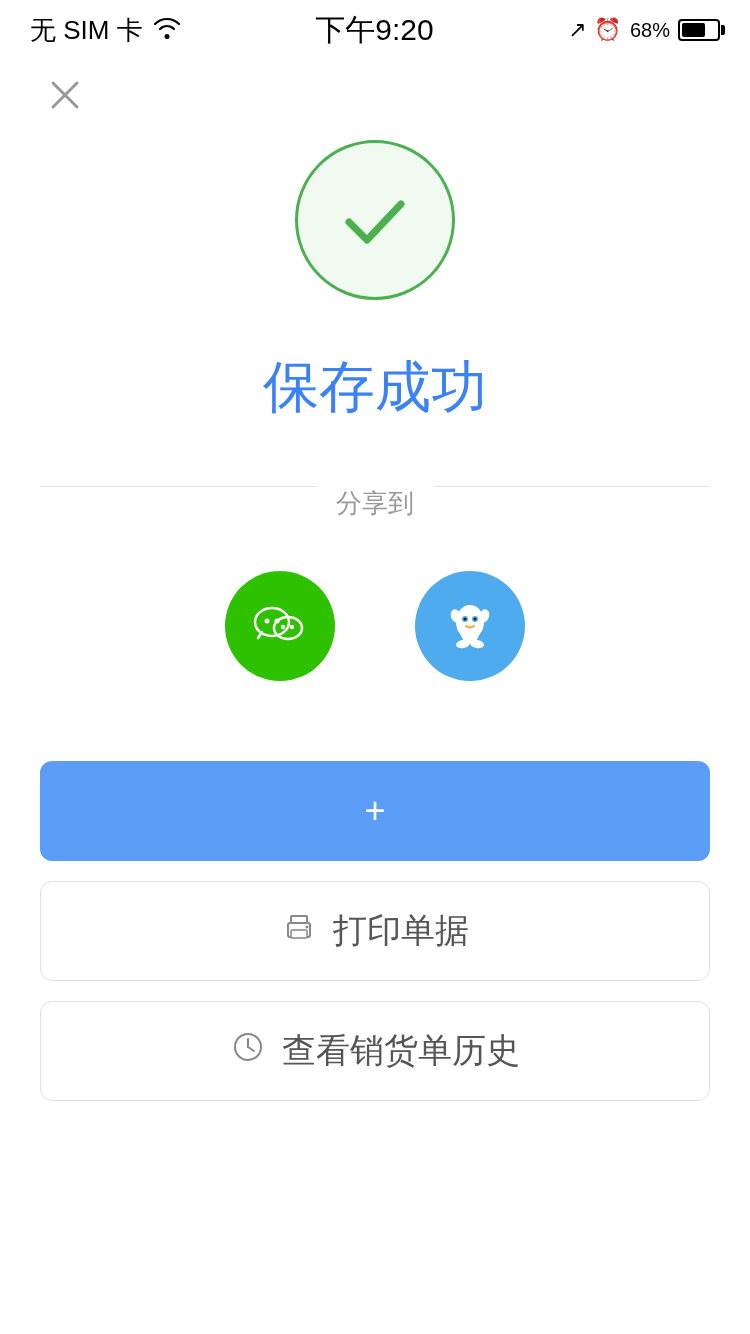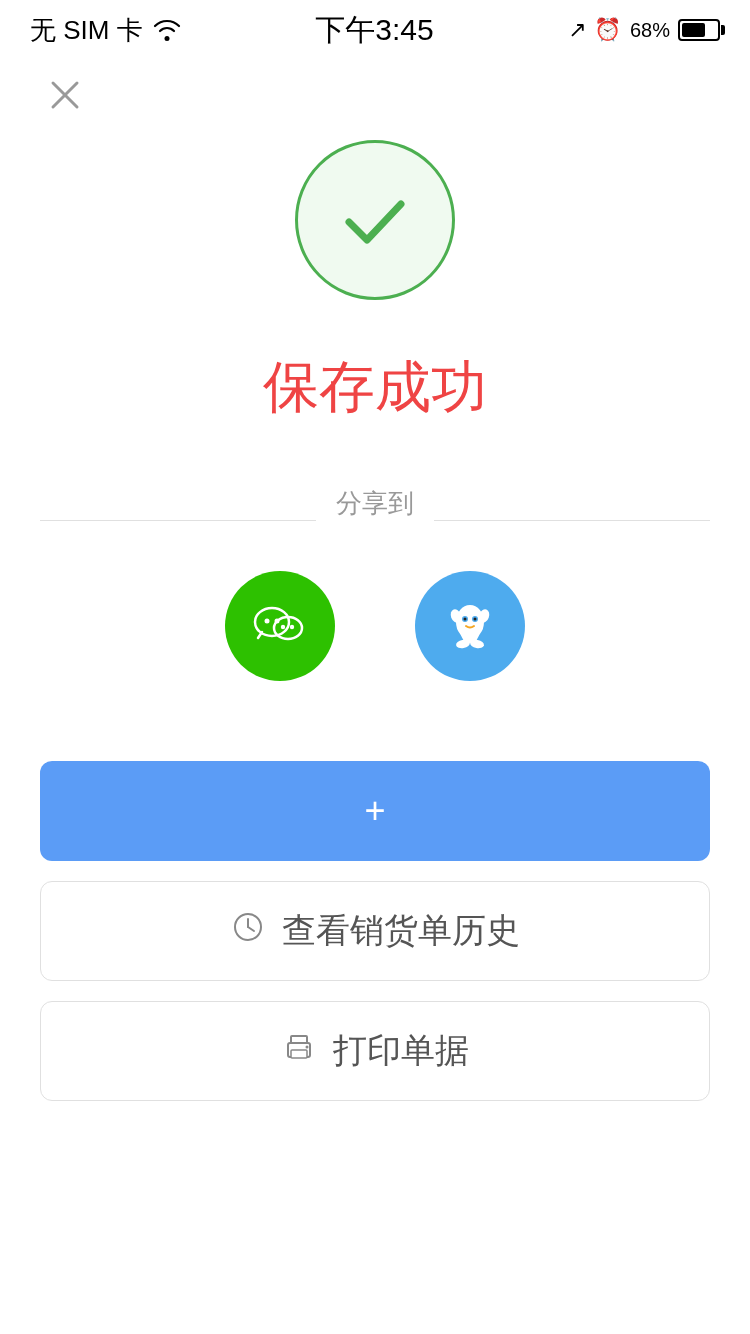--- a/index.html
+++ b/index.html
@@ -23,21 +23,21 @@
       height: 60px;
       display: flex;
       align-items: center;
       justify-content: space-between;
       padding: 0 30px;
       background: #ffffff;
     }
 
     .status-left {
       display: flex;
-      align-items: flex-end;
+      align-items: center;
       gap: 10px;
       font-size: 26px;
       color: #000;
     }
 
     .status-center {
       font-size: 30px;
       font-weight: 500;
       color: #000;
     }
@@ -127,29 +127,29 @@
 
     .checkmark {
       width: 80px;
       height: 80px;
     }
 
     
     .success-title {
       font-size: 56px;
       font-weight: 400;
-      color: #ef4444;
+      color: #3b82f6;
       margin-bottom: 60px;
     }
 
     
     .share-section {
       width: 100%;
       display: flex;
-      align-items: flex-end;
+      align-items: flex-start;
       padding: 0 40px;
       margin-bottom: 50px;
     }
 
     .divider-line {
       flex: 1;
       height: 1px;
       background: #e0e0e0;
     }
 
@@ -227,21 +227,21 @@
     <span>无 SIM 卡</span>
     <span>
       <svg width="28" height="22" viewBox="0 0 28 22" fill="none">
         <path d="M14 17a2.5 2.5 0 1 1 0 5 2.5 2.5 0 0 1 0-5z" fill="#000"></path>
         <path d="M7 12c1.9-1.9 4.4-3 7-3s5.1 1.1 7 3" stroke="#000" stroke-width="2.2" fill="none" stroke-linecap="round"></path>
         <path d="M2 7C5.3 3.7 9.4 2 14 2s8.7 1.7 12 5" stroke="#000" stroke-width="2.2" fill="none" stroke-linecap="round"></path>
       </svg>
     </span>
   </div>
 
-  <div class="status-center">下午3:45</div>
+  <div class="status-center">下午9:20</div>
 
   <div class="status-right">
     <span style="font-size:22px;">↗</span>
     <span style="font-size:22px;">⏰</span>
     <span style="font-size:20px;">68%</span>
     <div class="battery-container">
       <div class="battery-bar">
         <div class="battery-fill"></div>
       </div>
     </div>
@@ -307,40 +307,40 @@
         <ellipse cx="25" cy="50" rx="7" ry="4" fill="white" transform="rotate(-10 25 50)"></ellipse>
         <ellipse cx="39" cy="50" rx="7" ry="4" fill="white" transform="rotate(10 39 50)"></ellipse>
       </svg>
     </div>
   </div>
 
   <div class="action-buttons">
 
     <button class="btn btn-primary">
       <span style="font-size:36px; font-weight:300;">+</span>
-    </button>
-
-    <button class="btn btn-secondary">
-      <span>
-        <svg width="36" height="36" viewBox="0 0 36 36" fill="none" xmlns="http://www.w3.org/2000/svg">
-          <circle cx="18" cy="18" r="13" stroke="#888" stroke-width="2" fill="none"></circle>
-          <line x1="18" y1="10" x2="18" y2="18" stroke="#888" stroke-width="2" stroke-linecap="round"></line>
-          <line x1="18" y1="18" x2="24" y2="22" stroke="#888" stroke-width="2" stroke-linecap="round"></line>
-        </svg>
-      </span>
-      <span>查看销货单历史</span>
     </button>
 
     <button class="btn btn-secondary">
       <span>
         <svg width="36" height="36" viewBox="0 0 36 36" fill="none" xmlns="http://www.w3.org/2000/svg">
           <rect x="7" y="14" width="22" height="14" rx="2" stroke="#888" stroke-width="2" fill="none"></rect>
           <rect x="10" y="21" width="16" height="8" rx="1" fill="white" stroke="#888" stroke-width="1.5"></rect>
           <path d="M10 14V8a1 1 0 0 1 1-1h14a1 1 0 0 1 1 1v6" stroke="#888" stroke-width="2" fill="none"></path>
           <circle cx="26" cy="18" r="1.5" fill="#888"></circle>
         </svg>
       </span>
       <span>打印单据</span>
     </button>
 
+    <button class="btn btn-secondary">
+      <span>
+        <svg width="36" height="36" viewBox="0 0 36 36" fill="none" xmlns="http://www.w3.org/2000/svg">
+          <circle cx="18" cy="18" r="13" stroke="#888" stroke-width="2" fill="none"></circle>
+          <line x1="18" y1="10" x2="18" y2="18" stroke="#888" stroke-width="2" stroke-linecap="round"></line>
+          <line x1="18" y1="18" x2="24" y2="22" stroke="#888" stroke-width="2" stroke-linecap="round"></line>
+        </svg>
+      </span>
+      <span>查看销货单历史</span>
+    </button>
+
   </div>
 
 </div>
 
 </body></html>

